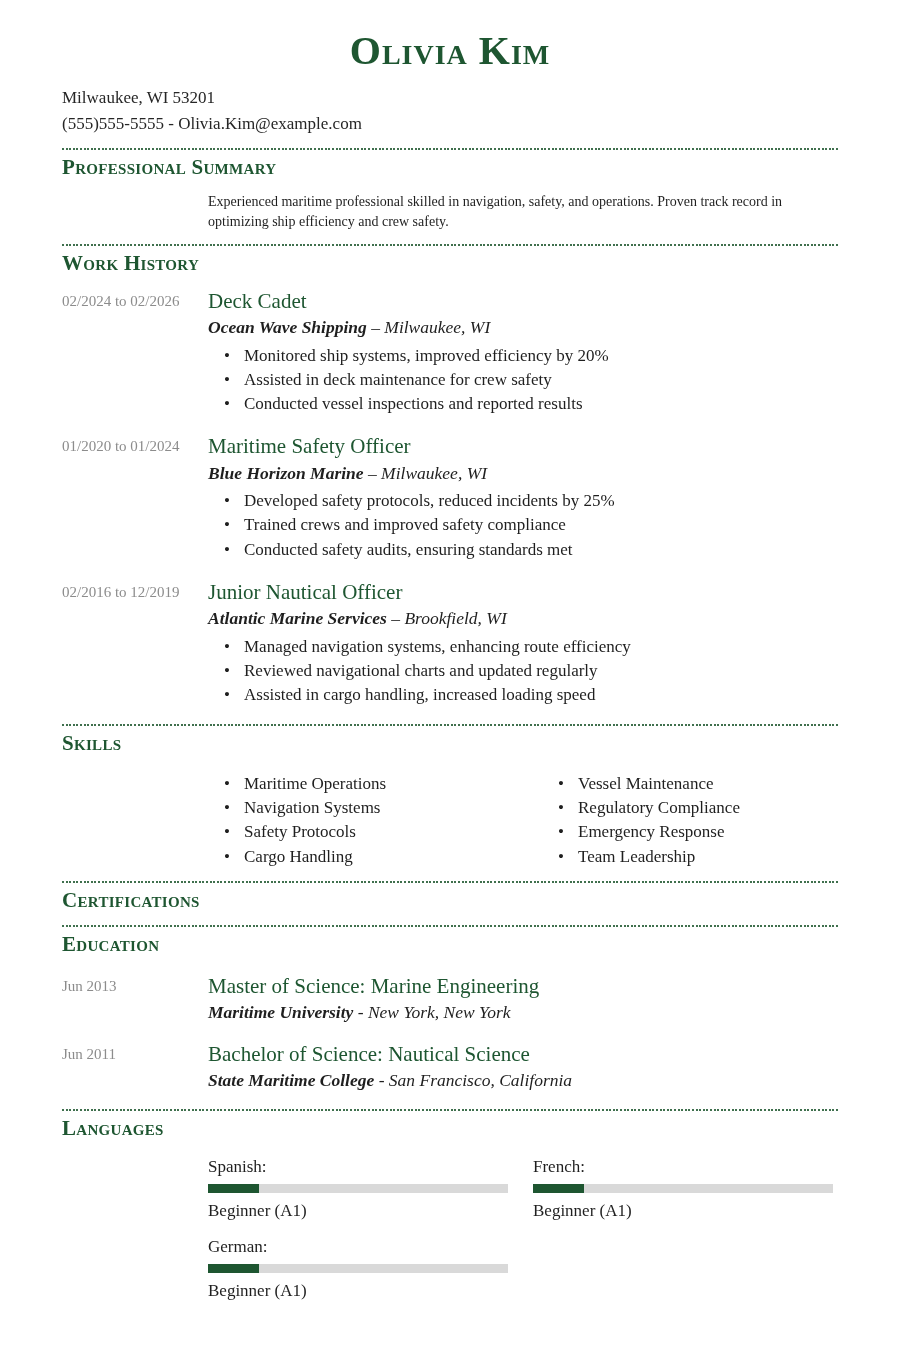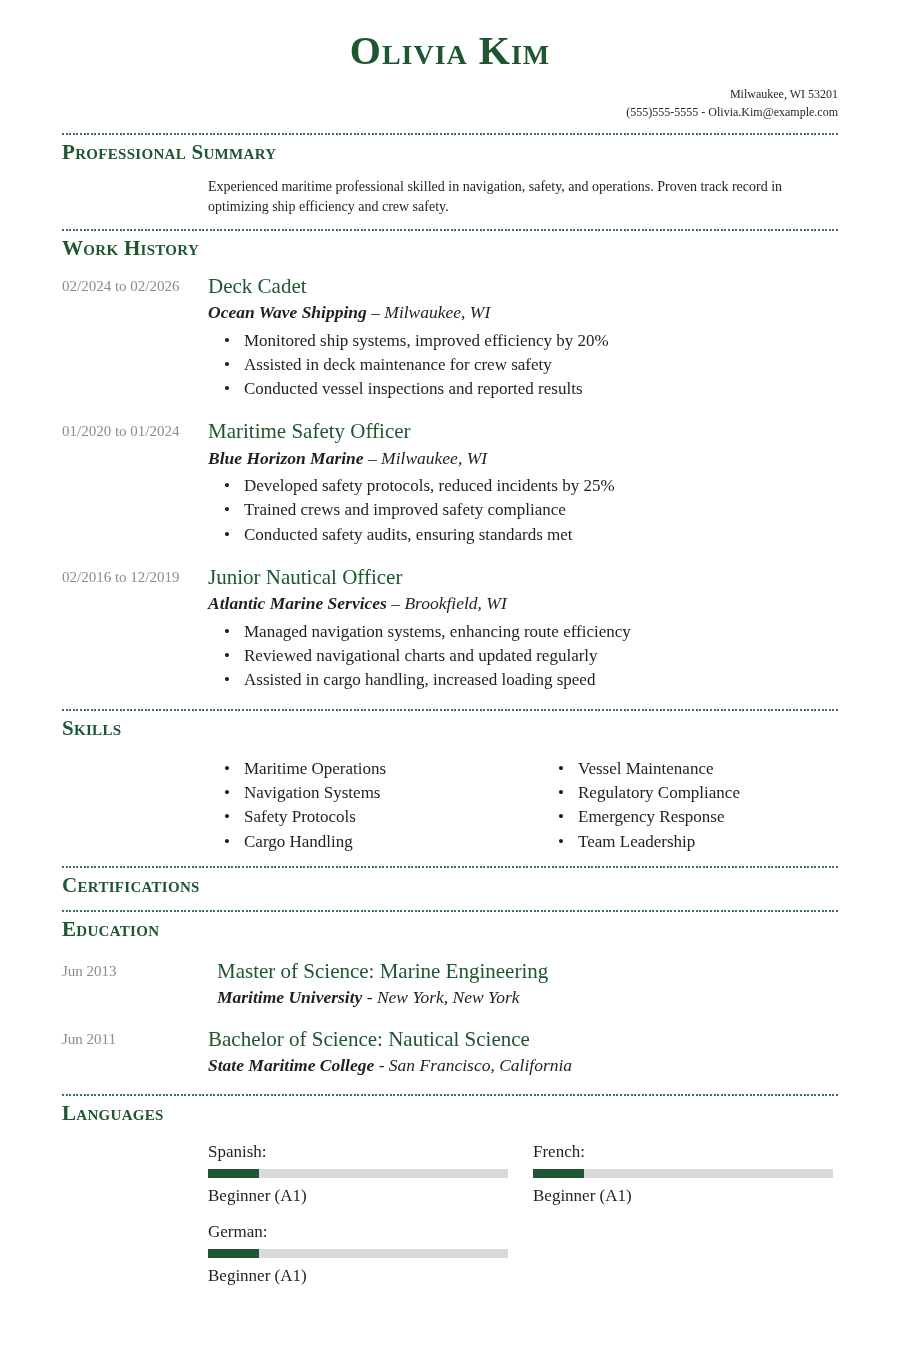--- a/index.html
+++ b/index.html
@@ -26,22 +26,22 @@
   .name {
     text-align: center;
     font-variant: small-caps;
     font-weight: bold;
     font-size: 40px;
     line-height: 1.15;
     color: var(--accent);
     letter-spacing: 1px;
   }
   .contact-block {
-    text-align: right;
-    font-size: 12px;
+    text-align: left;
+    font-size: 17px;
     line-height: 1.5;
     margin-top: 11px;
     color: #262626;
   }
   .rule {
     height: 2px;
     margin-top: 12px;
     background-image: repeating-linear-gradient(to right, var(--rule) 0 2px, transparent 2px 3.6px);
   }
   .section-heading {
@@ -207,21 +207,21 @@
       <li>Team Leadership</li>
     </ul>
   </div>
 
   <div class="rule"></div>
   <div class="section-heading">Certifications</div>
 
   <div class="rule"></div>
   <div class="section-heading">Education</div>
 
-  <div class="row edu" style="margin-top:16px;gap:9px;">
+  <div class="row edu" style="margin-top:16px;">
     <div class="date-col">Jun 2013</div>
     <div class="body-col">
       <div class="degree">Master of Science: Marine Engineering</div>
       <div class="school-line">
         <span class="org">Maritime University</span>
         <span>-</span>
         <span>New York, New York</span>
       </div>
     </div>
   </div>

